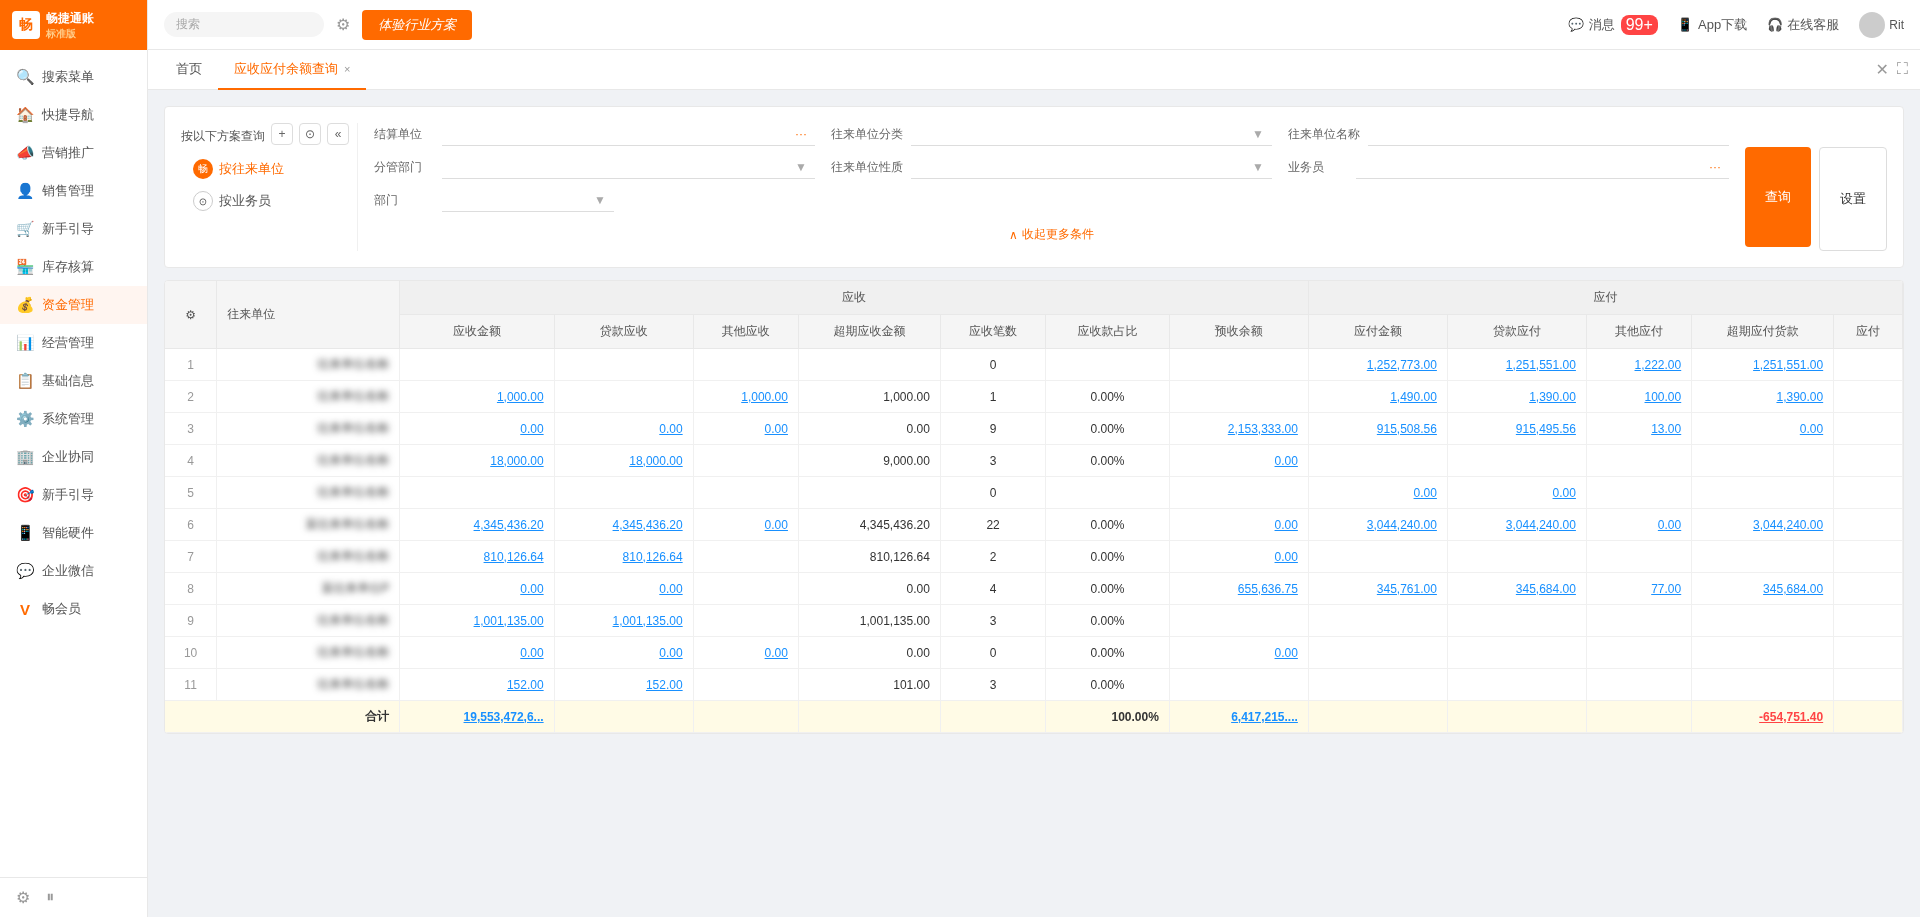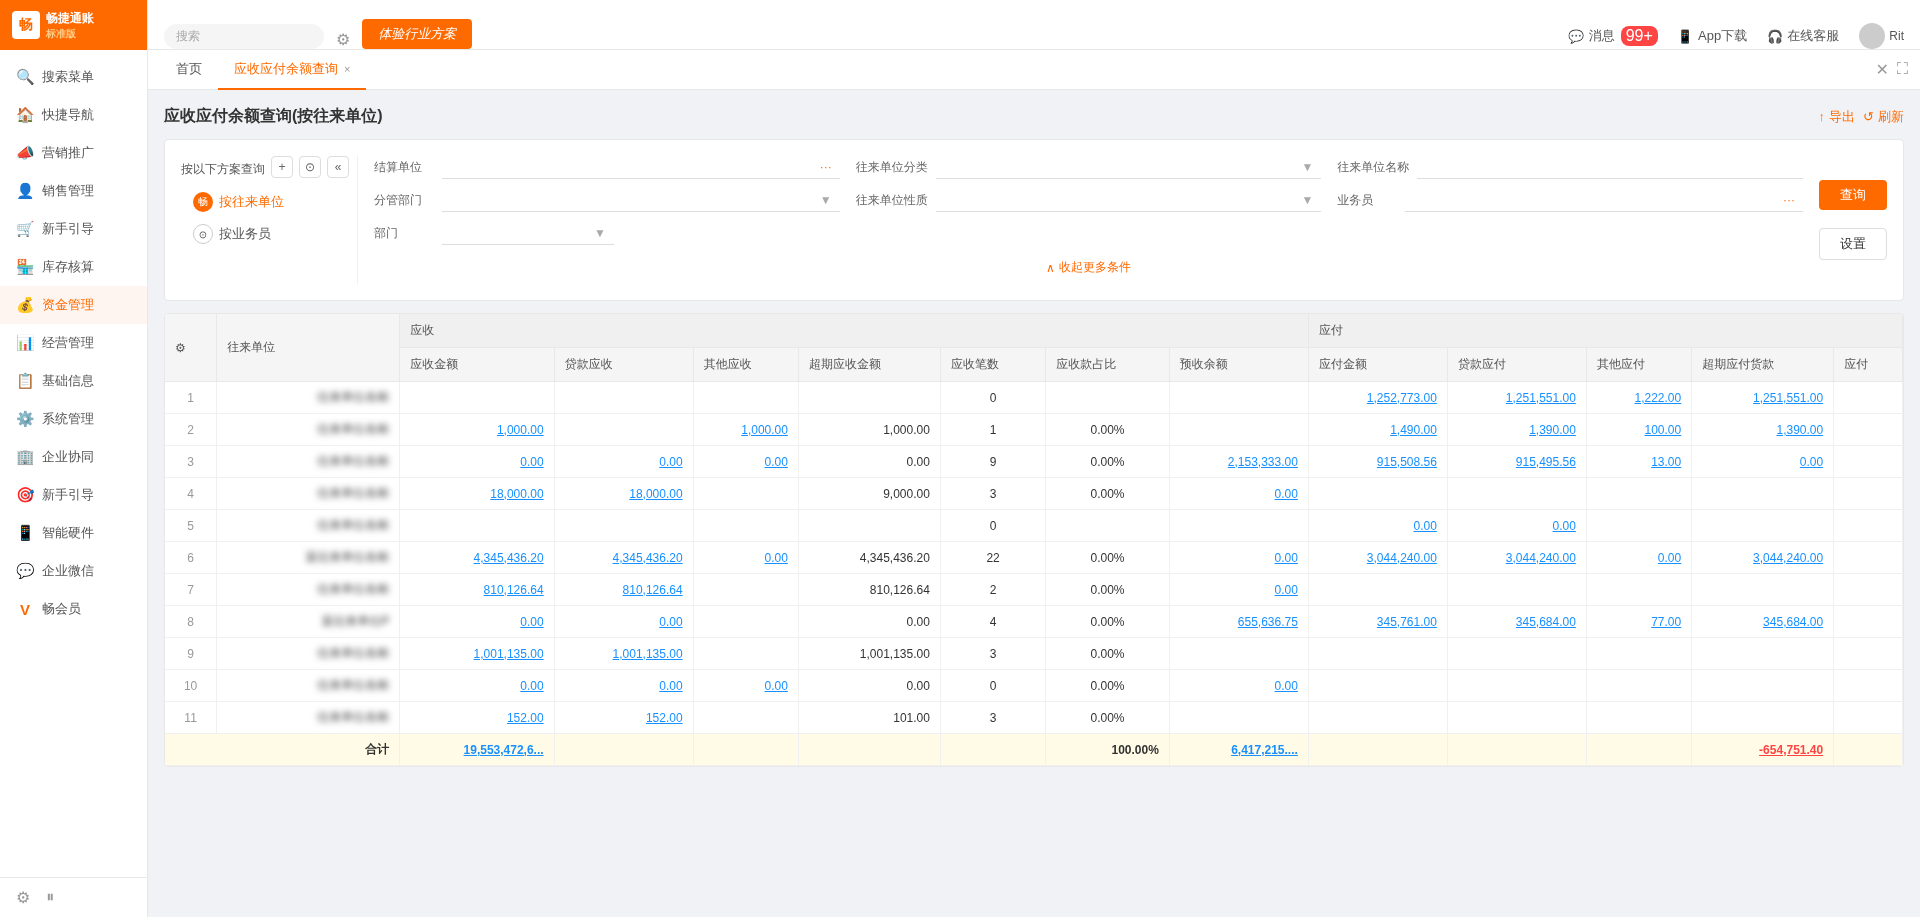--- a/index.html
+++ b/index.html
@@ -29,21 +29,21 @@
     .sidebar-item-label { font-size: 13px; }
     .sidebar-footer {
       padding: 10px 16px; display: flex; gap: 16px; border-top: 1px solid #e8e8e8;
       color: #999;
     }
 
     
     .header {
       position: fixed; left: 148px; top: 0; right: 0; height: 50px;
       background: #fff; border-bottom: 1px solid #e8e8e8;
-      display: flex; align-items: flex-end; padding: 0 16px; gap: 12px; z-index: 99;
+      display: flex; align-items: center; padding: 0 16px; gap: 12px; z-index: 99;
     }
     .header-search {
       background: #f5f5f5; border-radius: 16px; padding: 4px 12px;
       color: #999; font-size: 12px; min-width: 160px;
     }
     .header-gear { color: #999; font-size: 16px; cursor: pointer; }
     .header-btn {
       background: #ff6a00; color: #fff; border: none; border-radius: 4px;
       padding: 6px 16px; cursor: pointer; font-size: 13px; font-style: italic;
     }
@@ -155,21 +155,21 @@
 
     
     .data-table-container {
       background: #fff; border-radius: 4px; border: 1px solid #e8e8e8;
       overflow: hidden;
     }
     .data-table {
       width: 100%; border-collapse: collapse; font-size: 12px;
     }
     .data-table th {
-      background: #f5f5f5; padding: 8px 10px; text-align: left;
+      background: #f5f5f5; padding: 8px 10px; text-align: center;
       border-bottom: 1px solid #e8e8e8; border-right: 1px solid #e8e8e8;
       font-weight: normal; color: #555; white-space: nowrap;
     }
     .data-table th.group-header {
       background: #f0f0f0;
     }
     .data-table td {
       padding: 7px 10px; text-align: right; border-bottom: 1px solid #f0f0f0;
       border-right: 1px solid #f0f0f0; white-space: nowrap;
     }
@@ -304,33 +304,20 @@
       <span class="tab-close">×</span>
     </div>
     <div class="tabs-actions">
       <span class="tabs-action-btn">✕</span>
       <span class="tabs-action-btn">⛶</span>
     </div>
   </div>
 
   <div class="page-content">
 
-    <div class="page-header">
-      <div class="page-title">应收应付余额查询(按往来单位)</div>
-      <div class="page-actions">
-        <button class="action-btn">
-          <span>↑</span>
-          <span>导出</span>
-        </button>
-        <button class="action-btn">
-          <span>↺</span>
-          <span>刷新</span>
-        </button>
-      </div>
-    </div>
 
     <div class="filter-panel">
       <div style="display:flex;gap:0;">
 
         <div style="min-width:130px;border-right:1px solid #f0f0f0;padding-right:8px;">
           <div style="display:flex;align-items:flex-end;gap:6px;margin-bottom:8px;">
             <span style="font-size:12px;color:#555;">按以下方案查询</span>
             <div class="filter-icon-btn">+</div>
             <div class="filter-icon-btn">⊙</div>
             <div class="filter-icon-btn">«</div>
@@ -401,21 +388,21 @@
               </div>
             </div>
           </div>
 
           <div class="filter-collapse">
             <span>∧</span>
             <span>收起更多条件</span>
           </div>
         </div>
 
-        <div style="display:flex;flex-direction:column;gap:14px;padding-left:16px;padding-top:24px;">
+        <div style="display:flex;flex-direction:row;gap:8px;padding-left:16px;padding-top:24px;">
           <button class="query-btn">查询</button>
           <button class="settings-btn">设置</button>
         </div>
       </div>
     </div>
 
     <div class="data-table-container">
       <table class="data-table">
         <thead>
           <tr>

